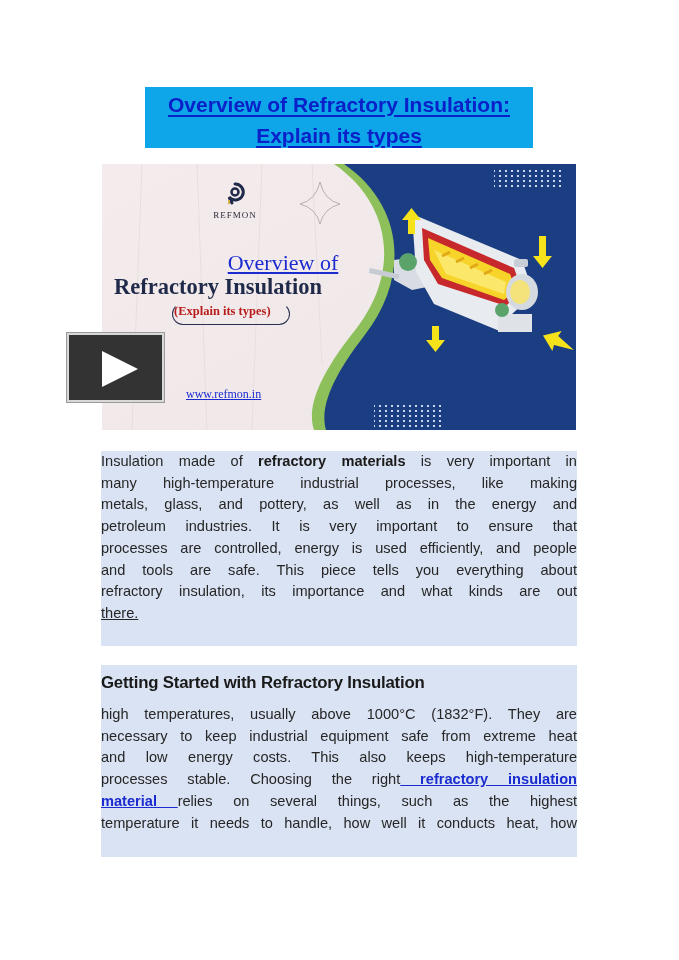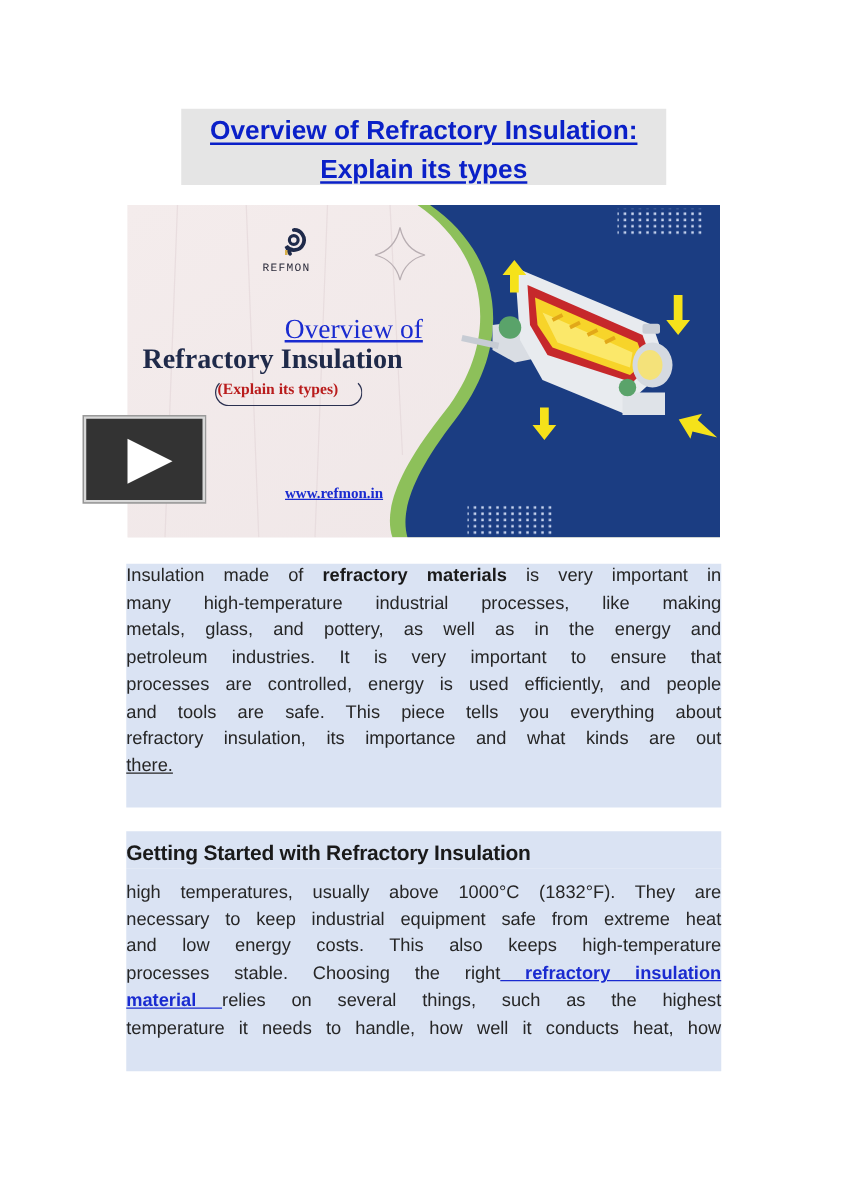--- a/index.html
+++ b/index.html
@@ -7,21 +7,21 @@
       width: 679px; height: 960px;
       background: #ffffff;
       font-family: "Liberation Sans", "DejaVu Sans", sans-serif;
       overflow: hidden;
       position: relative;
     }
     .page-title {
       position: absolute;
       left: 145px; top: 87px;
       width: 388px; height: 61px;
-      background: #e5e5e5;
+      background: #0ea5e9;
       text-align: center;
       color: #0a20c8;
       font-weight: bold;
       font-size: 21px;
       line-height: 31px;
       padding-top: 2px;
     }
     .page-title span { text-decoration: underline; text-underline-offset: 3px; text-decoration-thickness: 2px; }
 
     .hero {
@@ -30,22 +30,22 @@
       width: 474px; height: 266px;
       overflow: hidden;
       background: #f2e9ea;
     }
     .hero svg.bg { position: absolute; left: 0; top: 0; }
     .brand-logo {
       position: absolute; left: 121px; top: 16px; width: 24px; height: 26px;
     }
     .brand-name {
       position: absolute; left: 108px; top: 46px; width: 50px;
-      font-size: 9px; letter-spacing: 1px; color: #2a2a3a; 
-      font-family: Liberation Mono, monospace;
+      font-size: 9px; letter-spacing: 1px; color: #2a2a3a; text-align: center;
+      font-family: Liberation Serif, serif;
     }
     .hero-line1 {
       position: absolute; left: 0; top: 86px; width: 260px; text-align: center;
       padding-left: 30px;
       font-family: "Liberation Serif", "DejaVu Serif", serif;
       font-weight: normal; font-size: 22px; color: #1a2bd0;
       text-decoration: underline; text-underline-offset: 2px; margin-left: 36px;
     }
     .hero-line2 {
       position: absolute; left: 12px; top: 110px; width: 250px;
@@ -58,23 +58,22 @@
       font-weight: bold; font-size: 12.5px; color: #b91c1c; white-space: nowrap;
     }
     .hero-pill {
       position: absolute; left: 70px; top: 139px; width: 118px; height: 22px;
       border: 1.5px solid #2a3050; border-radius: 11px;
       border-top-color: transparent;
     }
     .hero-url {
       position: absolute; left: 84px; top: 223px;
       font-family: "Liberation Serif", "DejaVu Serif", serif;
-      font-weight: bold; font-size: 12px; color: #1a2bd0;
+      font-weight: normal; font-size: 12px; color: #1a2bd0;
       text-decoration: underline;
-      margin-left: 42px;
     }
 
     .play-button {
       position: absolute; left: 67px; top: 333px; width: 97px; height: 69px;
       background: #333333;
       border: 2px solid #d8d8d8;
       box-shadow: 0 0 0 1px #9a9a9a;
       cursor: pointer;
     }
     .play-button .tri {

